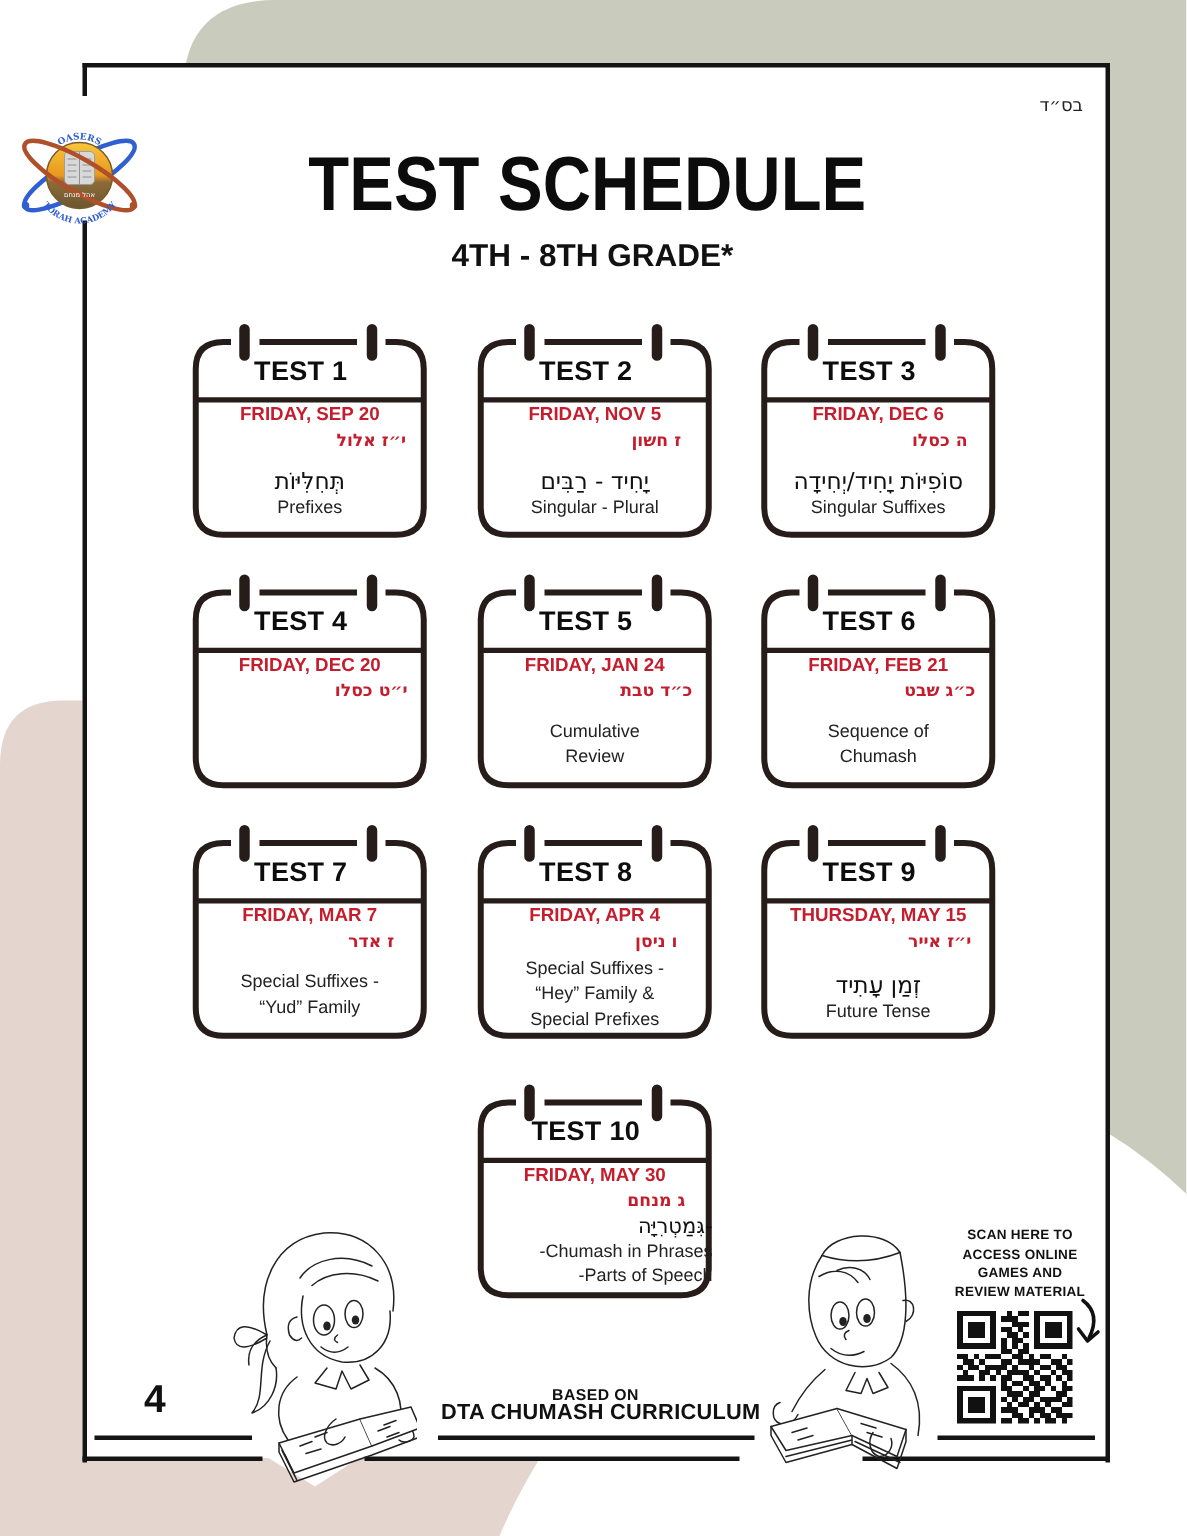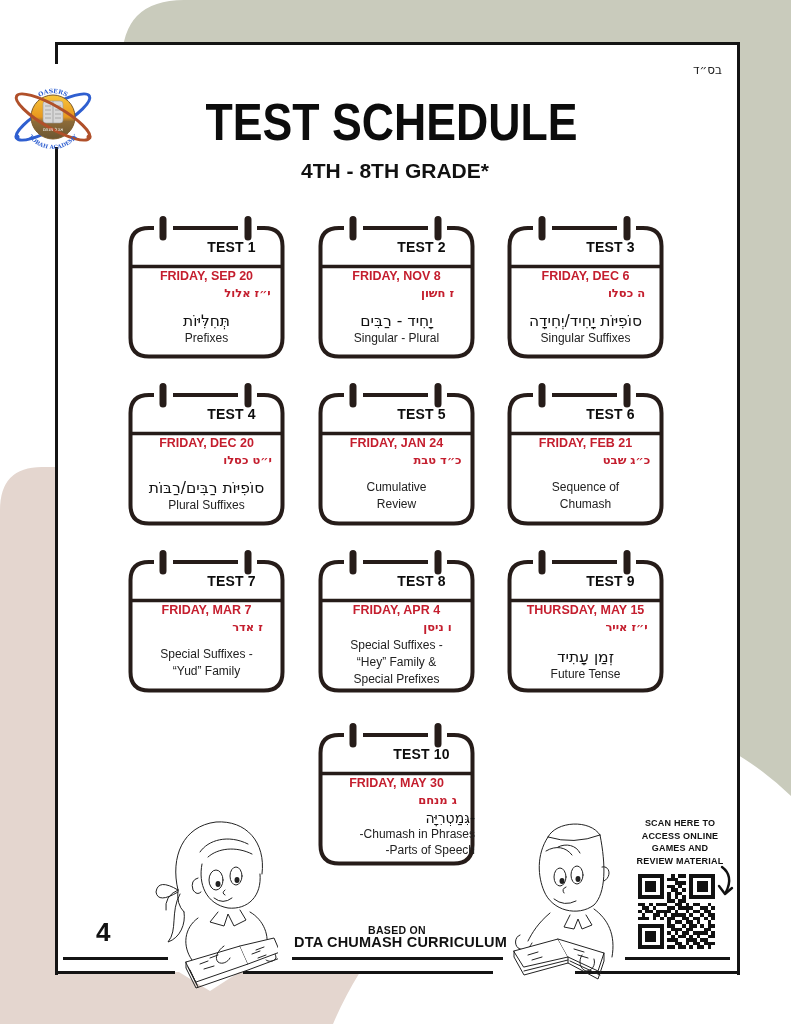--- a/index.html
+++ b/index.html
@@ -16,21 +16,21 @@
          font-family: "DejaVu Sans", sans-serif; font-size: 12px; color: #222; }
   .title { position: absolute; left: 0; top: 97px; width: 783px; text-align: center;
            font-size: 51px; line-height: 51px; font-weight: bold; color: #0c0c0c; white-space: nowrap; }
   .title span { display: inline-block; transform: scaleX(0.875); transform-origin: center; }
   .subtitle { position: absolute; left: 0; top: 160px; width: 790px; text-align: center;
               font-size: 21px; line-height: 21px; font-weight: bold; color: #111; white-space: nowrap; }
 
   .card { position: absolute; width: 157px; height: 145px; }
   .card svg.frame { position: absolute; left: 0; top: 0; width: 157px; height: 145px; }
   .card .label { position: absolute; left: 0; top: 22px; width: 145px; height: 20px; line-height: 20px;
-                 text-align: center; font-weight: bold; font-size: 14px; color: #0d0d0d; letter-spacing: 0.2px; padding-left: 31px; }
+                 text-align: center; font-weight: bold; font-size: 18px; color: #0d0d0d; letter-spacing: 0.2px; }
   .card .date { position: absolute; left: 0; top: 53px; width: 157px; line-height: 17px; text-align: center;
                 font-weight: bold; font-size: 12.5px; color: #c41e2e; white-space: nowrap; }
   .card .hdate { position: absolute; left: 0; top: 70px; width: 157px; line-height: 16px; text-align: center;
                  font-family: "DejaVu Sans", sans-serif; font-weight: bold; font-size: 11.5px; color: #c41e2e; padding-left: 41px; }
   .card .content { position: absolute; left: 0; top: 97px; width: 157px; text-align: center; }
   .card .heb { font-family: "DejaVu Sans", sans-serif; font-size: 15.5px; line-height: 18px; color: #111; white-space: nowrap; }
   .card .eng { font-size: 12px; line-height: 16px; color: #222; white-space: nowrap; }
   .card .content.two .eng { line-height: 17px; }
   .card .content.three { top: 88px; }
   .card .content.three .eng { line-height: 17px; }
@@ -120,21 +120,21 @@
     <div class="heb" dir="rtl">תְּחִלִּיּוֹת</div>
     <div class="eng">Prefixes</div>
   </div>
 </div>
 
 <div class="card" style="left:318px;top:215px;">
   <svg class="frame" viewBox="0 0 157 145">
       <use href="#cal"></use>
     </svg>
   <div class="label">TEST 2</div>
-  <div class="date">FRIDAY, NOV 8</div>
+  <div class="date">FRIDAY, NOV 5</div>
   <div class="hdate" dir="rtl">ז חשון</div>
   <div class="content">
     <div class="heb" dir="rtl">יָחִיד - רַבִּים</div>
     <div class="eng">Singular - Plural</div>
   </div>
 </div>
 
 <div class="card" style="left:507px;top:215px;">
   <svg class="frame" viewBox="0 0 157 145">
       <use href="#cal"></use>
@@ -148,24 +148,20 @@
   </div>
 </div>
 
 <div class="card" style="left:128px;top:382px;">
   <svg class="frame" viewBox="0 0 157 145">
       <use href="#cal"></use>
     </svg>
   <div class="label">TEST 4</div>
   <div class="date">FRIDAY, DEC 20</div>
   <div class="hdate" dir="rtl">י״ט כסלו</div>
-  <div class="content">
-    <div class="heb" dir="rtl">סוֹפִיּוֹת רַבִּים/רַבּוֹת</div>
-    <div class="eng">Plural Suffixes</div>
-  </div>
 </div>
 
 <div class="card" style="left:318px;top:382px;">
   <svg class="frame" viewBox="0 0 157 145">
       <use href="#cal"></use>
     </svg>
   <div class="label">TEST 5</div>
   <div class="date">FRIDAY, JAN 24</div>
   <div class="hdate" dir="rtl">כ״ד טבת</div>
   <div class="content two">

